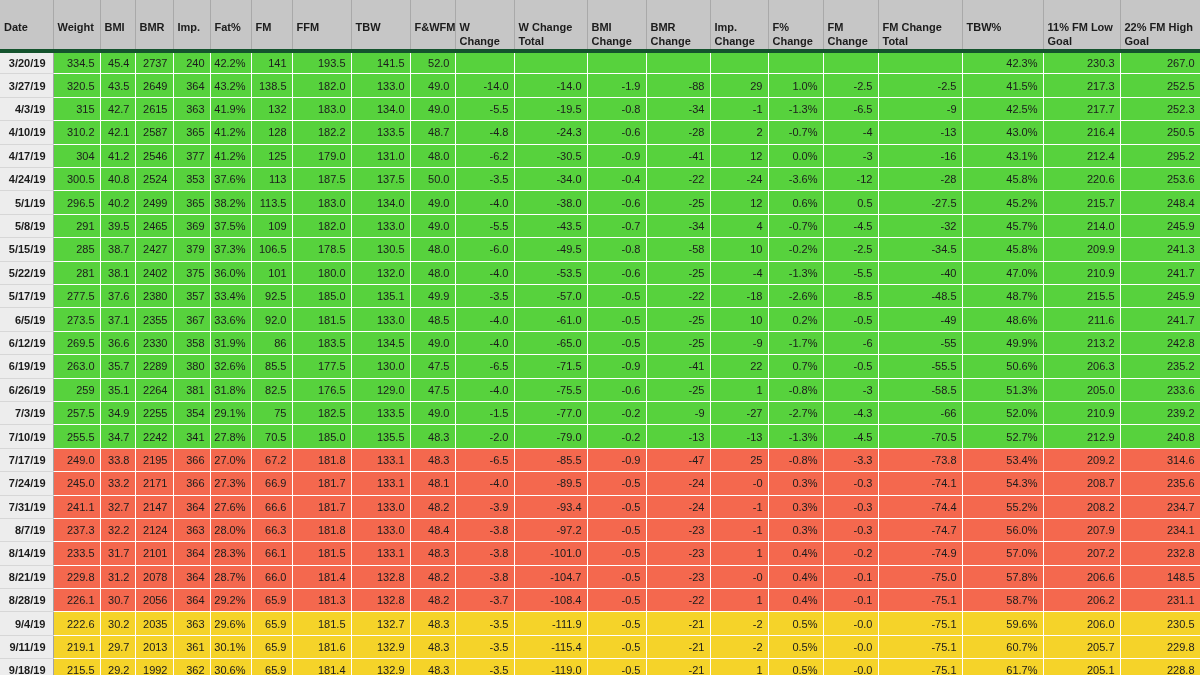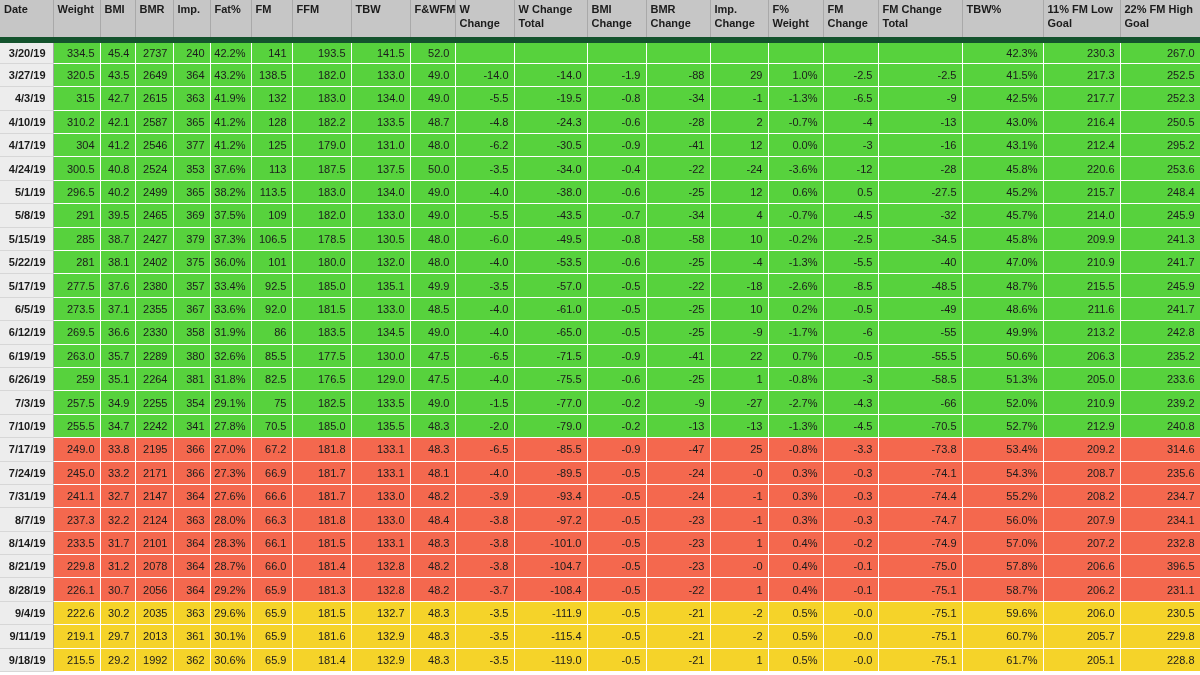--- a/index.html
+++ b/index.html
@@ -23,25 +23,25 @@
     color: #1c1c1c;
     overflow: hidden;
     white-space: nowrap;
     box-sizing: border-box;
   }
   thead th {
     background: var(--header-bg, #c6c6c6);
     font-weight: bold;
     text-align: left;
     vertical-align: top;
-    padding: 2px 3px 0 4px;
+    padding: 20px 3px 0 4px;
     line-height: 1.3;
     white-space: normal;
     border-right: 1px solid #a9a9a9;
-    border-bottom: 6px solid #14532d;
+    border-bottom: 4px solid #14532d;
   }
   tbody th.date-cell {
     background: var(--date-col-bg, #ededed);
     font-weight: bold;
     text-align: right;
     padding: 0 7px 0 2px;
     border-right: 1px solid #a3a3a3;
     border-bottom: 1px solid #d7d7d7;
     vertical-align: middle;
     margin-top: 44px;
@@ -94,21 +94,21 @@
         <th>Fat%</th>
         <th>FM</th>
         <th>FFM</th>
         <th>TBW</th>
         <th>F&amp;WFM</th>
         <th>W Change</th>
         <th>W Change Total</th>
         <th>BMI Change</th>
         <th>BMR Change</th>
         <th>Imp. Change</th>
-        <th>F% Weight</th>
+        <th>F% Change</th>
         <th>FM Change</th>
         <th>FM Change Total</th>
         <th>TBW%</th>
         <th>11% FM Low Goal</th>
         <th>22% FM High Goal</th>
       </tr>
     </thead>
     <tbody>
       <tr class="status-green">
         <th class="date-cell">3/20/19</th>
@@ -630,21 +630,21 @@
         <td>-3.8</td>
         <td>-104.7</td>
         <td>-0.5</td>
         <td>-23</td>
         <td>-0</td>
         <td>0.4%</td>
         <td>-0.1</td>
         <td>-75.0</td>
         <td>57.8%</td>
         <td>206.6</td>
-        <td>396.5</td>
+        <td>148.5</td>
       </tr>
       <tr class="status-red">
         <th class="date-cell">8/28/19</th>
         <td>226.1</td>
         <td>30.7</td>
         <td>2056</td>
         <td>364</td>
         <td>29.2%</td>
         <td>65.9</td>
         <td>181.3</td>

